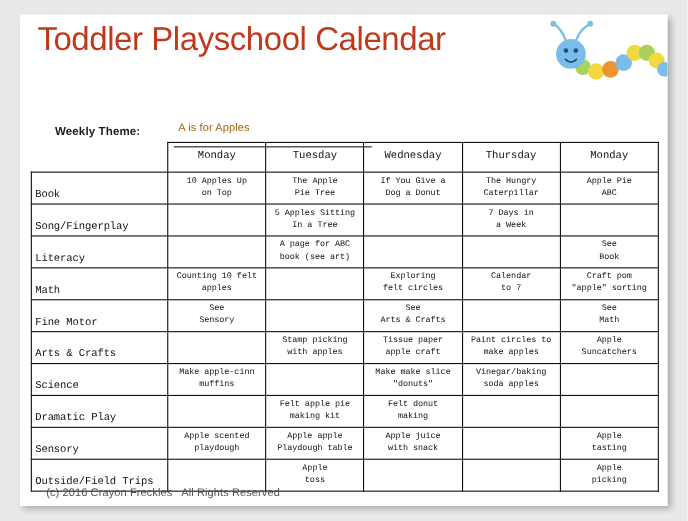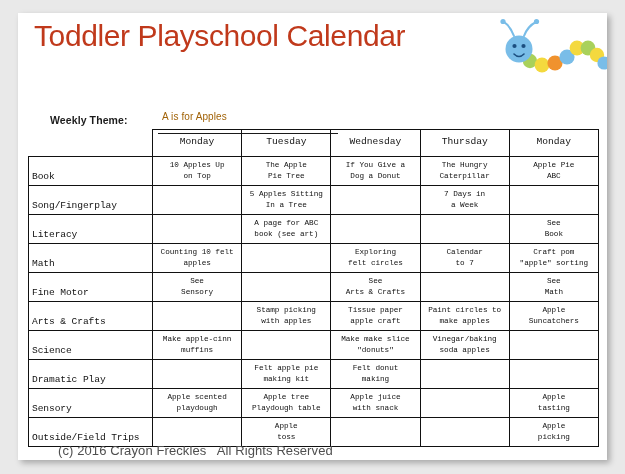--- a/index.html
+++ b/index.html
@@ -101,24 +101,23 @@
     font-size:7.7px;
     padding:1px 2px;
     letter-spacing:-0.05px;
     margin-top:39px;
   }
   table.cal td.cell span{display:block;}
 
   
   #footer{
     position:absolute; left:24px; top:430px;
-    font-size:13px; color:#4f4f4f;
+    font-size:10px; color:#4f4f4f;
     letter-spacing:0.1px;
     white-space:pre;
-    margin-left:16px;
   }
 </style>
 </head>
 <body>
 
 <div id="page">
 
   <div id="titlebar">
     <div id="doc-title">Toddler Playschool Calendar</div>
 
@@ -312,21 +311,21 @@
             <td class="cell"></td>
             <td class="cell"></td>
           </tr>
           <tr>
             <td class="rowlabel">Sensory</td>
             <td class="cell">
               <span>Apple scented</span>
               <span>playdough</span>
             </td>
             <td class="cell">
-              <span>Apple tree</span>
+              <span>Apple apple</span>
               <span>Playdough table</span>
             </td>
             <td class="cell">
               <span>Apple juice</span>
               <span>with snack</span>
             </td>
             <td class="cell"></td>
             <td class="cell">
               <span>Apple</span>
               <span>tasting</span>

